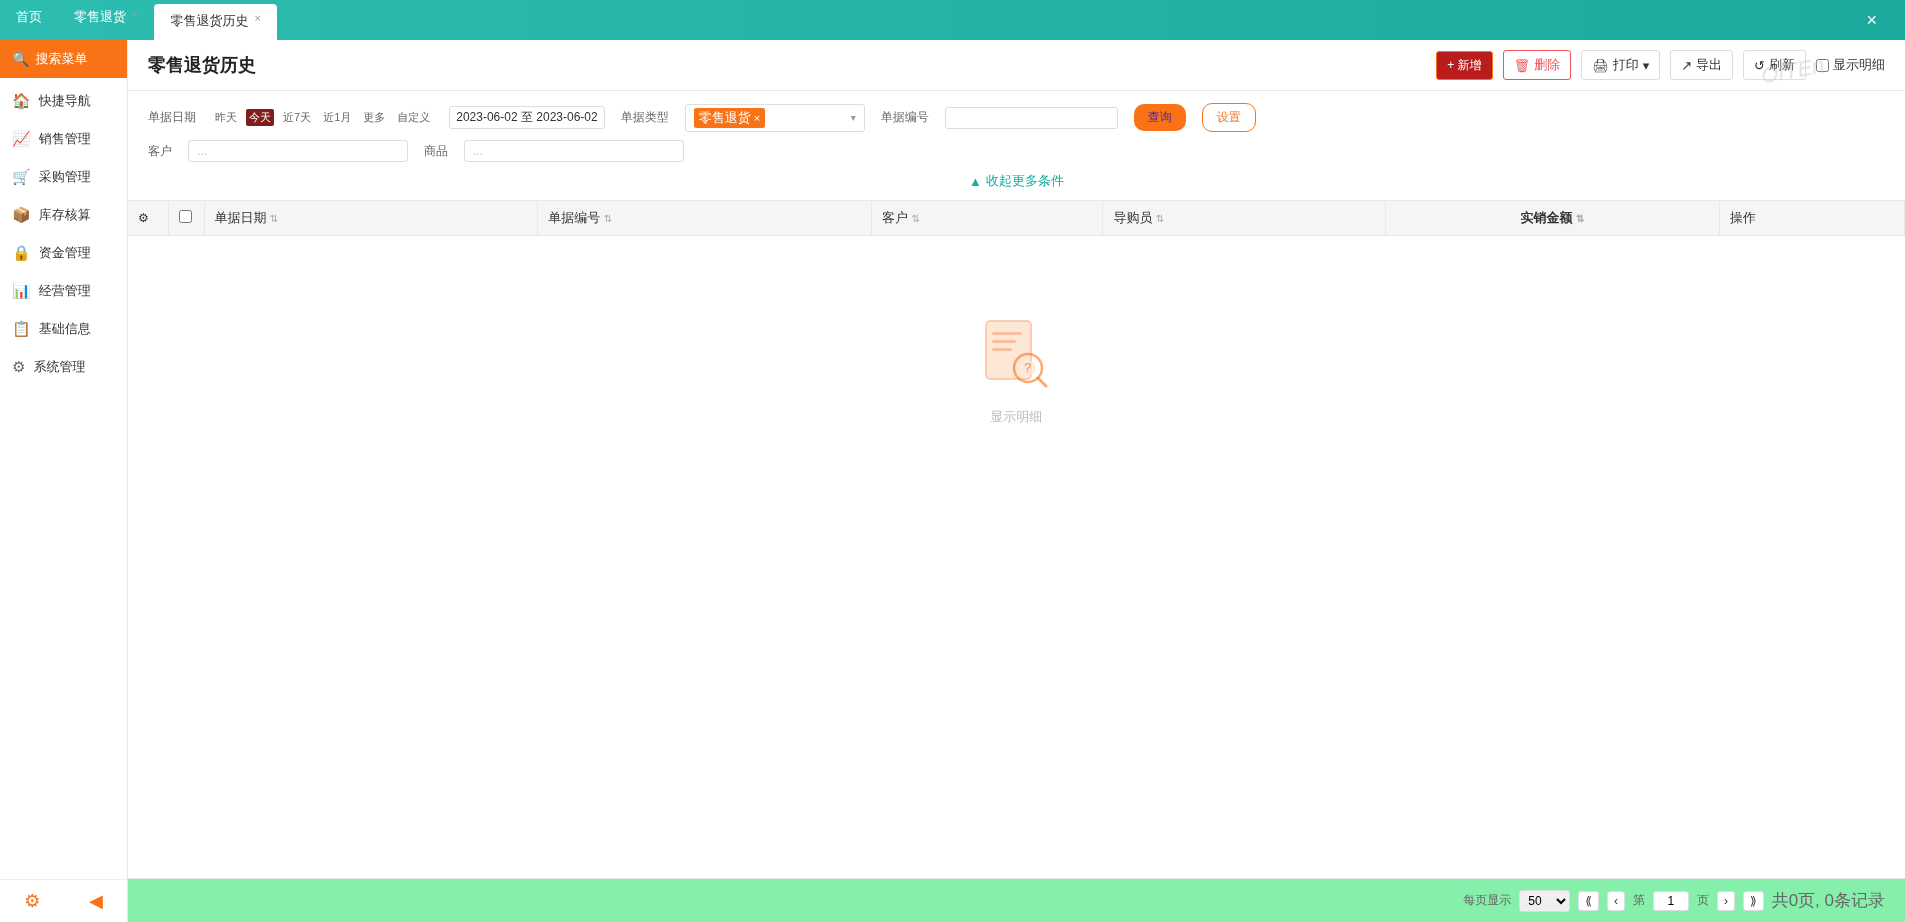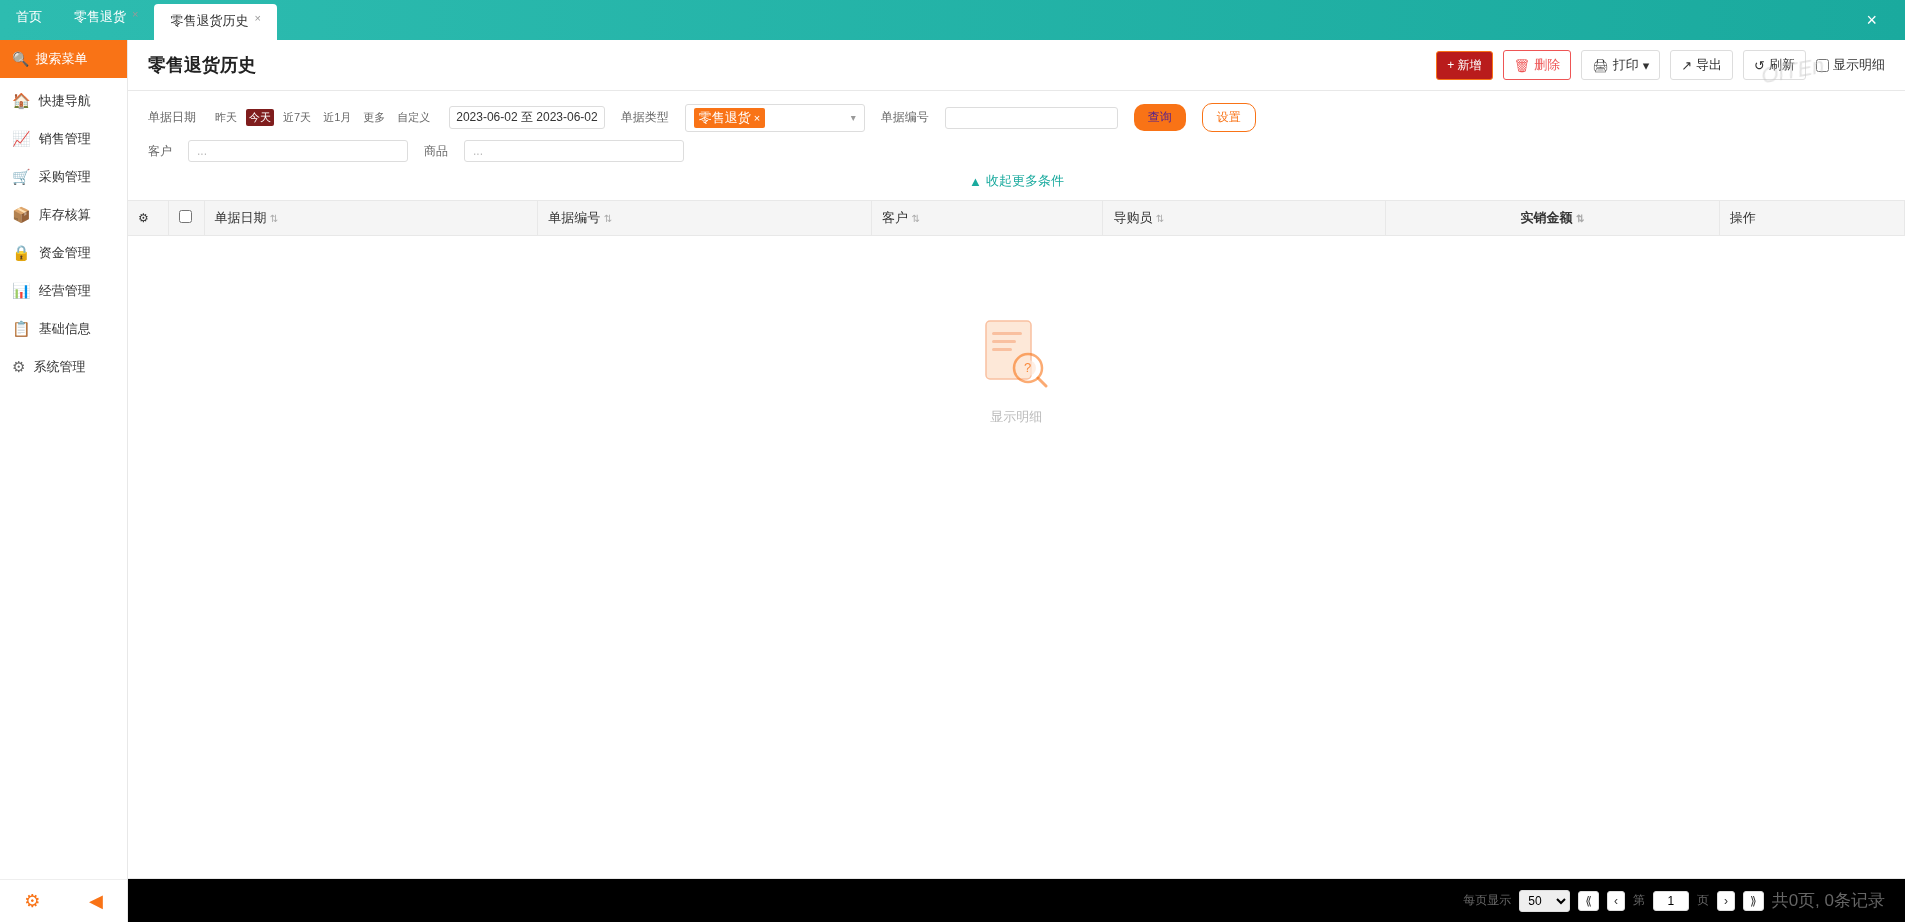--- a/index.html
+++ b/index.html
@@ -295,21 +295,21 @@
       margin-bottom: 12px;
     }
     .empty-text { font-size: 13px; color: #bbb; }
 
     
     .pagination {
       display: flex;
       align-items: center;
       justify-content: flex-end;
       padding: 10px 20px;
-      background: #000000;
+      background: #86efac;
       border-top: 1px solid #e8e8e8;
       gap: 8px;
       flex-shrink: 0;
     }
     .pagination-label { font-size: 12px; color: #666; }
     .pagination-select {
       border: 1px solid #ddd;
       border-radius: 3px;
       padding: 2px 4px;
       font-size: 12px;

